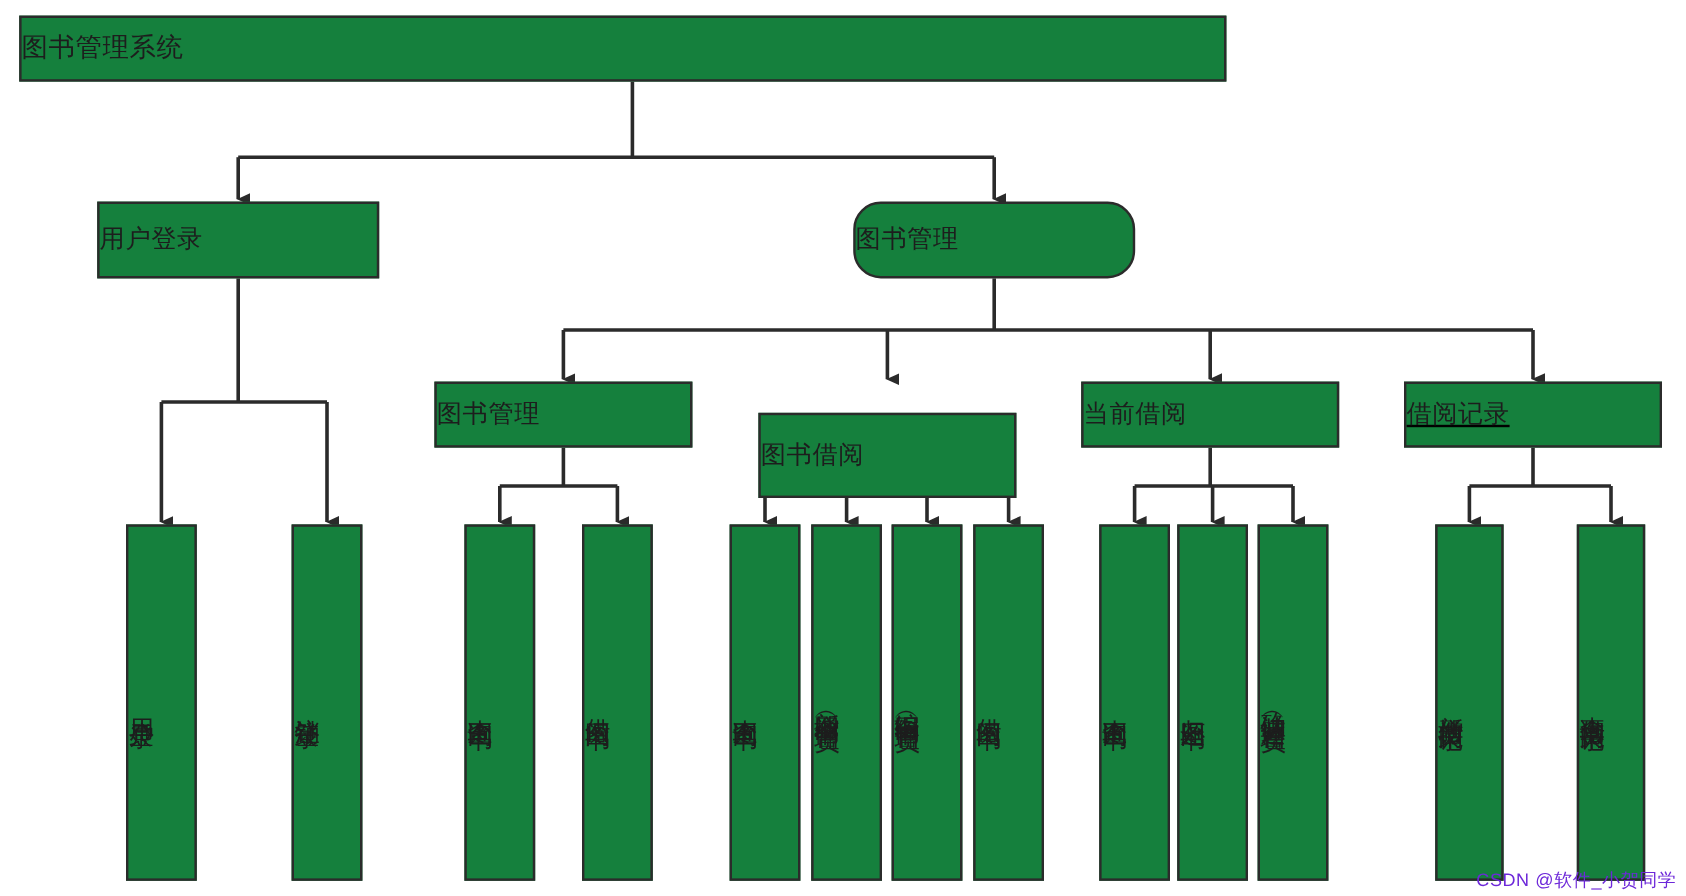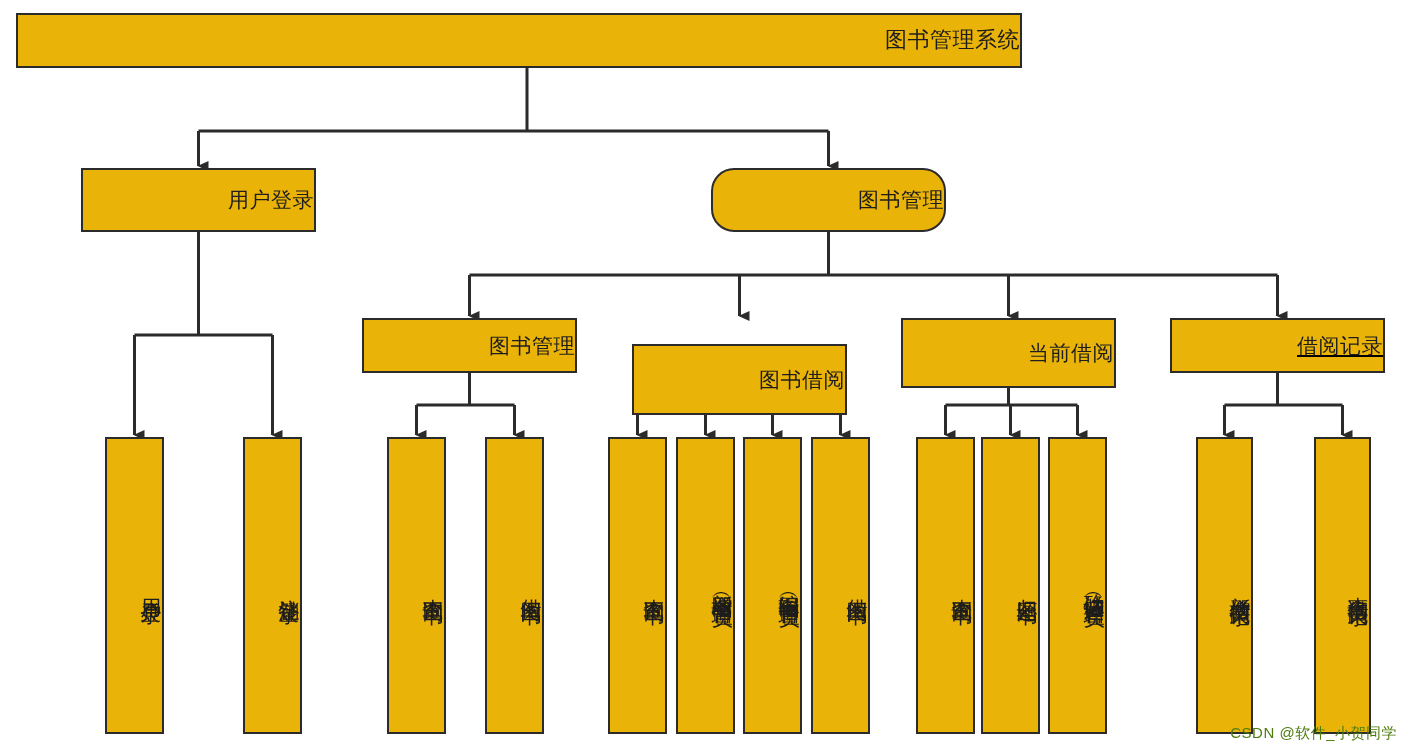--- a/index.html
+++ b/index.html
@@ -20,25 +20,25 @@
   #diagram-svg {
     position: absolute;
     left: 0;
     top: 0;
     width: 1405px;
     height: 747px;
   }
   .node-box {
     position: absolute;
     box-sizing: border-box;
-    background: #eab308;
+    background: #15803d;
     border: 2px solid #2b2b2b;
     display: flex;
     align-items: center;
-    justify-content: flex-end;
+    justify-content: flex-start;
     overflow: hidden;
   }
   .node-label {
     color: #1d1d1d;
     letter-spacing: 0.5px;
     line-height: 1.12;
     text-align: center;
     white-space: nowrap;
   }
   .node-box.horizontal .node-label {
@@ -52,21 +52,21 @@
     text-orientation: upright;
     font-size: 21px;
     letter-spacing: 2px;
     line-height: 1.0;
   }
   #watermark {
     position: absolute;
     right: 8px;
     bottom: 4px;
     font-size: 15px;
-    color: #4d7c0f;
+    color: #6d28d9;
     white-space: nowrap;
     letter-spacing: 0.5px;
   }
 </style>
 </head>
 <body>
 
 <div id="canvas">
 
   <svg id="diagram-svg" viewBox="0 0 1405 747" preserveAspectRatio="none" aria-hidden="true">
@@ -122,21 +122,21 @@
       </div>
       <div class="node-box horizontal" style="left: 711px; top: 168px; width: 235px; height: 64px; border-radius: 23px;">
         <span class="node-label">图书管理</span>
       </div>
       <div class="node-box horizontal" style="left: 362px; top: 318px; width: 215px; height: 55px;">
         <span class="node-label">图书管理</span>
       </div>
       <div class="node-box horizontal" style="left: 632px; top: 318px; width: 215px; height: 71px; margin-top: 26px;">
         <span class="node-label">图书借阅</span>
       </div>
-      <div class="node-box horizontal" style="left: 901px; top: 318px; width: 215px; height: 70px; padding-left: 40px;">
+      <div class="node-box horizontal" style="left: 901px; top: 318px; width: 215px; height: 55px;">
         <span class="node-label">当前借阅</span>
       </div>
       <div class="node-box horizontal" style="left: 1170px; top: 318px; width: 215px; height: 55px; text-decoration: underline;">
         <span class="node-label">借阅记录</span>
       </div>
       <div class="node-box vertical" style="left: 105px; top: 437px; width: 59px; height: 297px;">
         <span class="node-label">用户登录</span>
       </div>
       <div class="node-box vertical" style="left: 243px; top: 437px; width: 59px; height: 297px;">
         <span class="node-label">注销登录</span>

